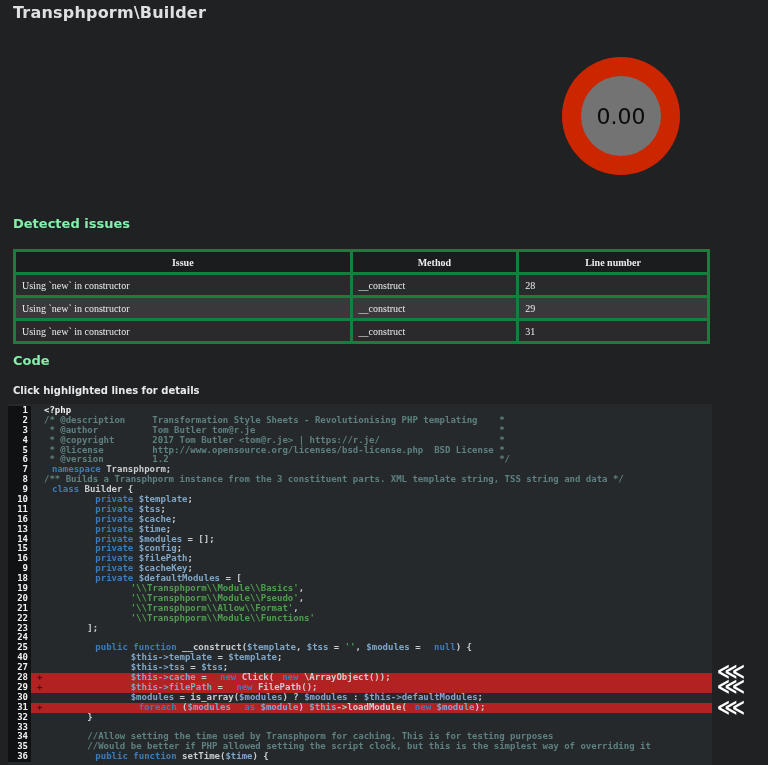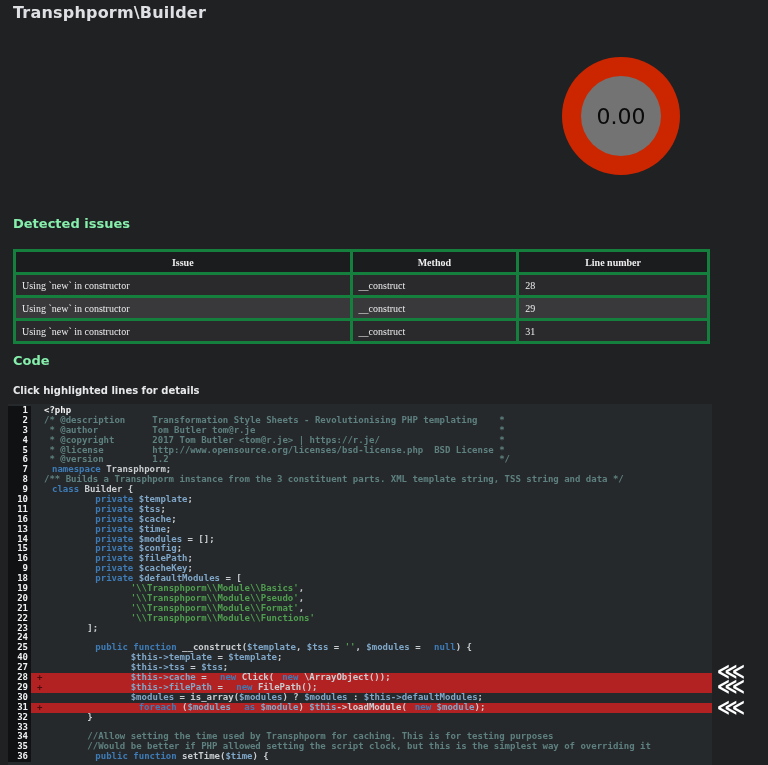--- a/index.html
+++ b/index.html
@@ -203,21 +203,21 @@
     <div class="cl">
       <span class="ln">19</span>
       <span class="lc"><span class="tok-pl">                </span><span class="tok-str">'\\Transphporm\\Module\\Basics'</span><span class="tok-pl">,</span></span>
     </div>
     <div class="cl">
       <span class="ln">20</span>
       <span class="lc"><span class="tok-pl">                </span><span class="tok-str">'\\Transphporm\\Module\\Pseudo'</span><span class="tok-pl">,</span></span>
     </div>
     <div class="cl">
       <span class="ln">21</span>
-      <span class="lc"><span class="tok-pl">                </span><span class="tok-str">'\\Transphporm\\Module\\Format'</span><span class="tok-pl">,</span></span>
+      <span class="lc"><span class="tok-pl">                </span><span class="tok-str">'\\Transphporm\\Allow\\Format'</span><span class="tok-pl">,</span></span>
     </div>
     <div class="cl">
       <span class="ln">22</span>
       <span class="lc"><span class="tok-pl">                </span><span class="tok-str">'\\Transphporm\\Module\\Functions'</span></span>
     </div>
     <div class="cl">
       <span class="ln">23</span>
       <span class="lc"><span class="tok-pl">        ];</span></span>
     </div>
     <div class="cl">

